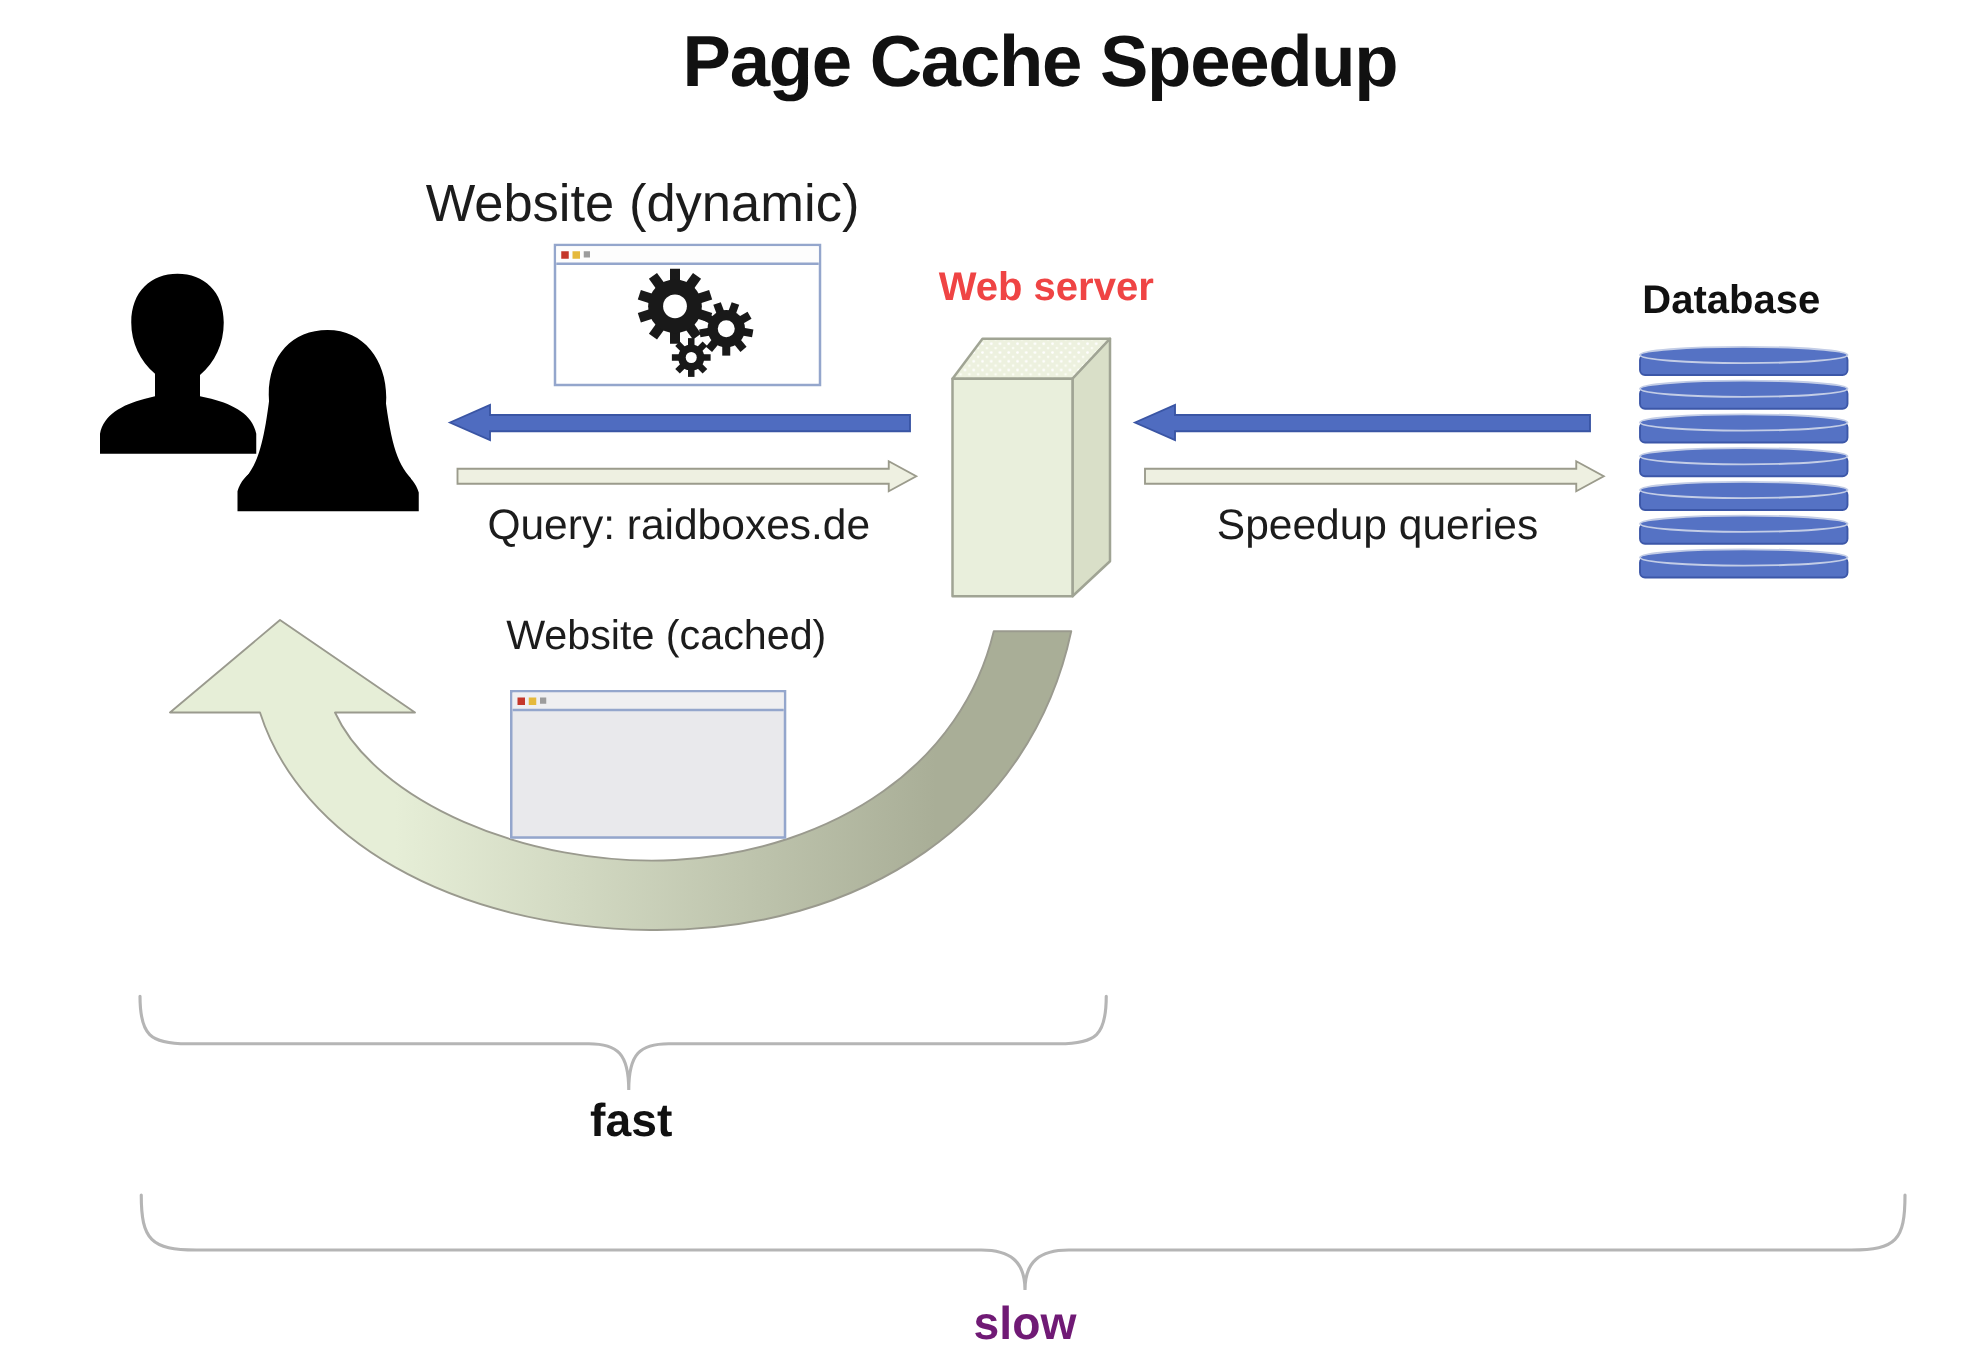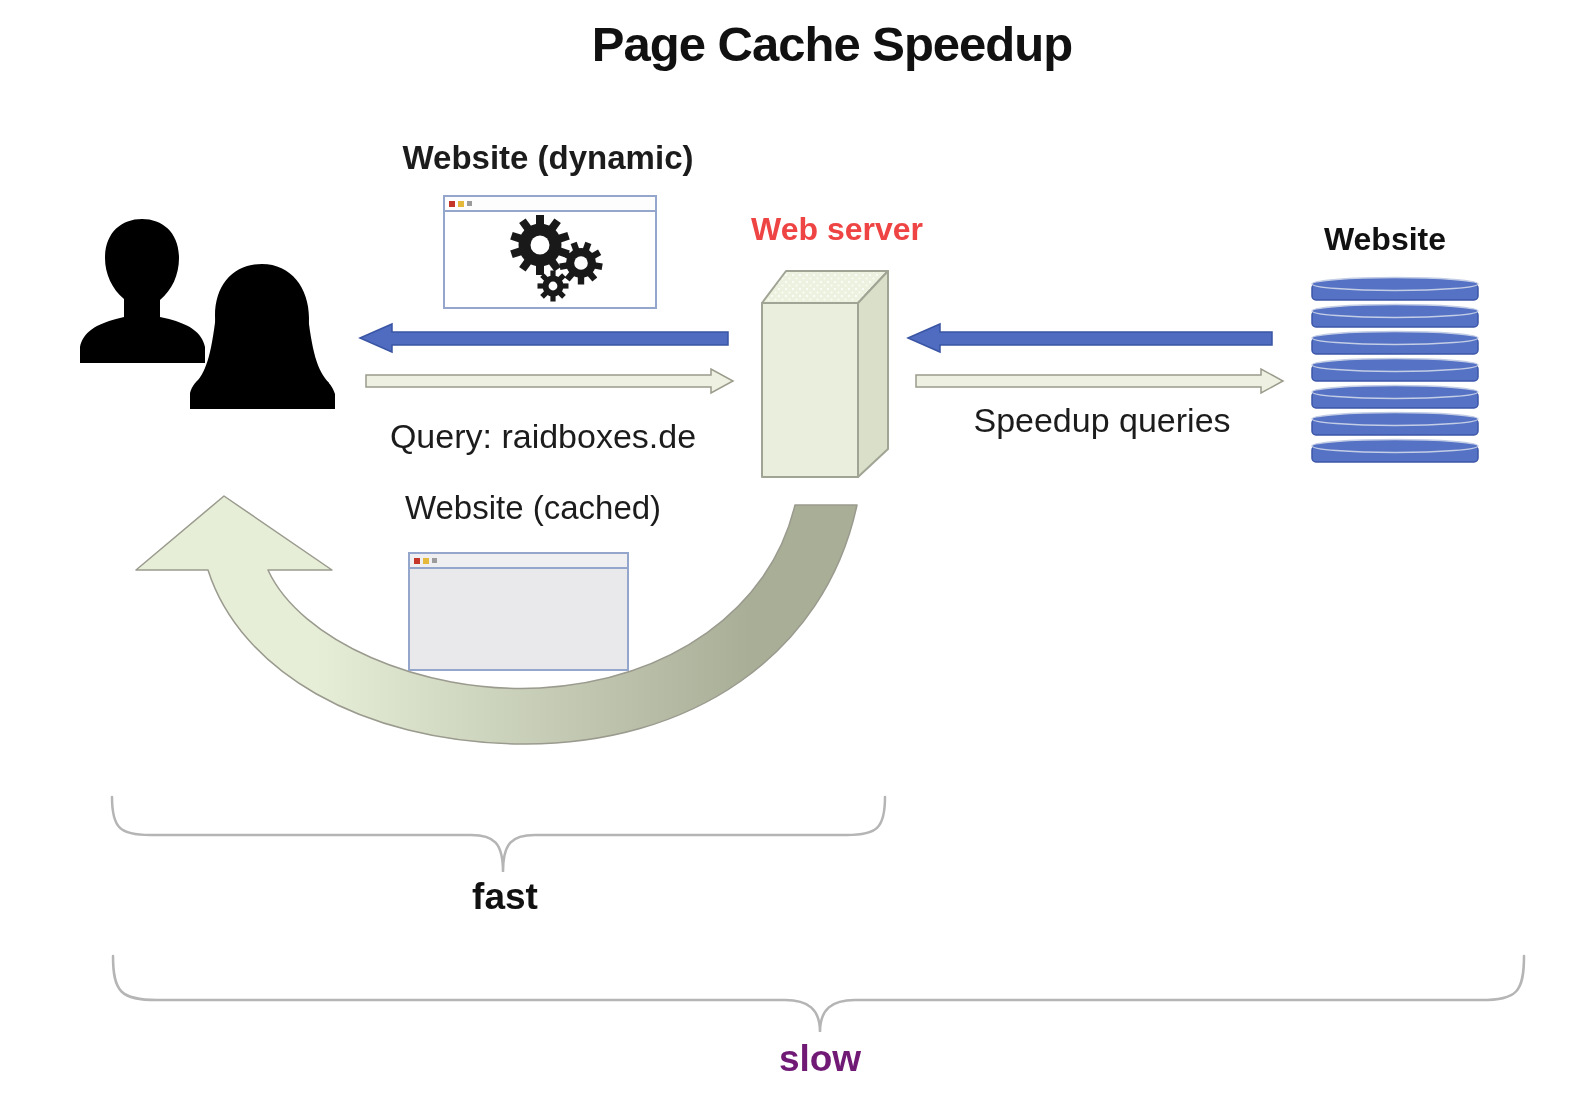--- a/index.html
+++ b/index.html
@@ -5,25 +5,25 @@
   html,body{margin:0;padding:0;background:#ffffff;}
   .canvas{
     position:relative;
     width:1588px;height:1096px;
     background:#ffffff;
     font-family:"Liberation Sans", sans-serif;
     overflow:hidden;
   }
   .layer{position:absolute;left:0;top:0;width:1588px;height:1096px;}
   .label{position:absolute;transform:translateX(-50%);white-space:nowrap;color:#1c1c1c;}
-  .page-title{left:832px;top:16px;font-size:49px;font-weight:700;letter-spacing:-1px;color:#111;}
-  .lbl-dynamic{left:514px;top:139px;font-size:33px;font-weight:700;margin-left:34px;}
+  .page-title{left:832px;top:16px;font-size:58px;font-weight:700;letter-spacing:-1px;color:#111;}
+  .lbl-dynamic{left:514px;top:139px;font-size:42px;font-weight:400;}
   .lbl-webserver{left:837px;top:211px;font-size:32px;font-weight:700;color:#ef4444;}
   .lbl-database{left:1385px;top:221px;font-size:32px;font-weight:700;color:#111;}
-  .lbl-query{left:543px;top:401px;font-size:34px;font-weight:400;margin-top:16px;}
+  .lbl-query{left:543px;top:401px;font-size:34px;font-weight:400;}
   .lbl-dbqueries{left:1102px;top:401px;font-size:34px;font-weight:400;}
   .lbl-cached{left:533px;top:489px;font-size:33px;font-weight:400;text-align:center;}
   .lbl-fast{left:505px;top:876px;font-size:37px;font-weight:700;color:#111;}
   .lbl-slow{left:820px;top:1038px;font-size:37px;font-weight:700;color:#701a75;}
 
   
   .arrow-blue{fill:var(--arrow-blue,#4f6cc0);stroke:var(--arrow-blue-border,#3a55a4);stroke-width:1.5;}
   .arrow-cream{fill:var(--arrow-cream,#eef0e1);stroke:var(--arrow-cream-border,#9b9b8c);stroke-width:1.5;}
   .brace{fill:none;stroke:var(--brace-gray,#b5b5b5);stroke-width:2.5;stroke-linecap:round;}
   .silhouette{fill:var(--silhouette,#000000);}
@@ -198,20 +198,20 @@
       <span class="dot dot-red"></span>
       <span class="dot dot-yellow"></span>
       <span class="dot dot-gray"></span>
     </div>
     <div class="win-body"></div>
   </div>
 
   <div class="label page-title">Page Cache Speedup</div>
   <div class="label lbl-dynamic">Website (dynamic)</div>
   <div class="label lbl-webserver">Web server</div>
-  <div class="label lbl-database">Website</div>
+  <div class="label lbl-database">Database</div>
   <div class="label lbl-query">Query: raidboxes.de</div>
   <div class="label lbl-dbqueries">Speedup queries</div>
   <div class="label lbl-cached">Website (cached)</div>
   <div class="label lbl-fast">fast</div>
   <div class="label lbl-slow">slow</div>
 
 </div>
 
 </body></html>

